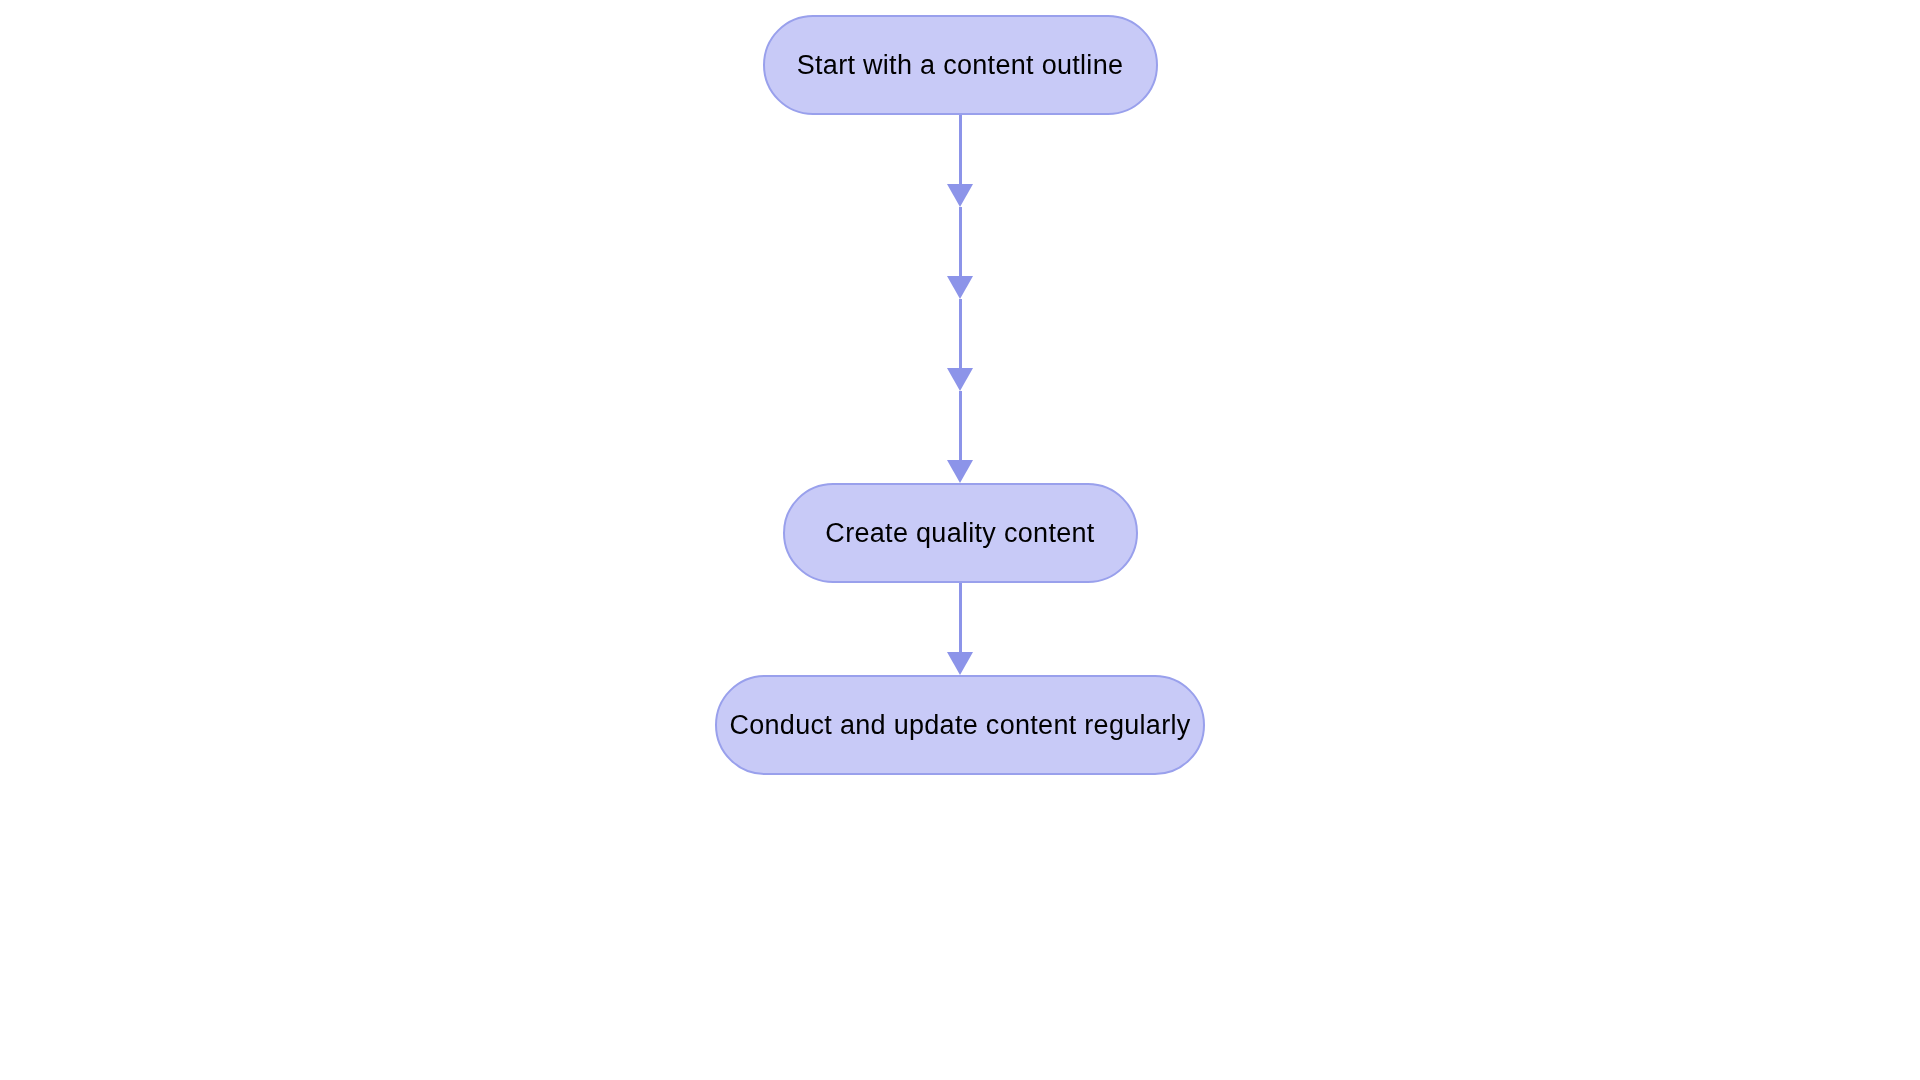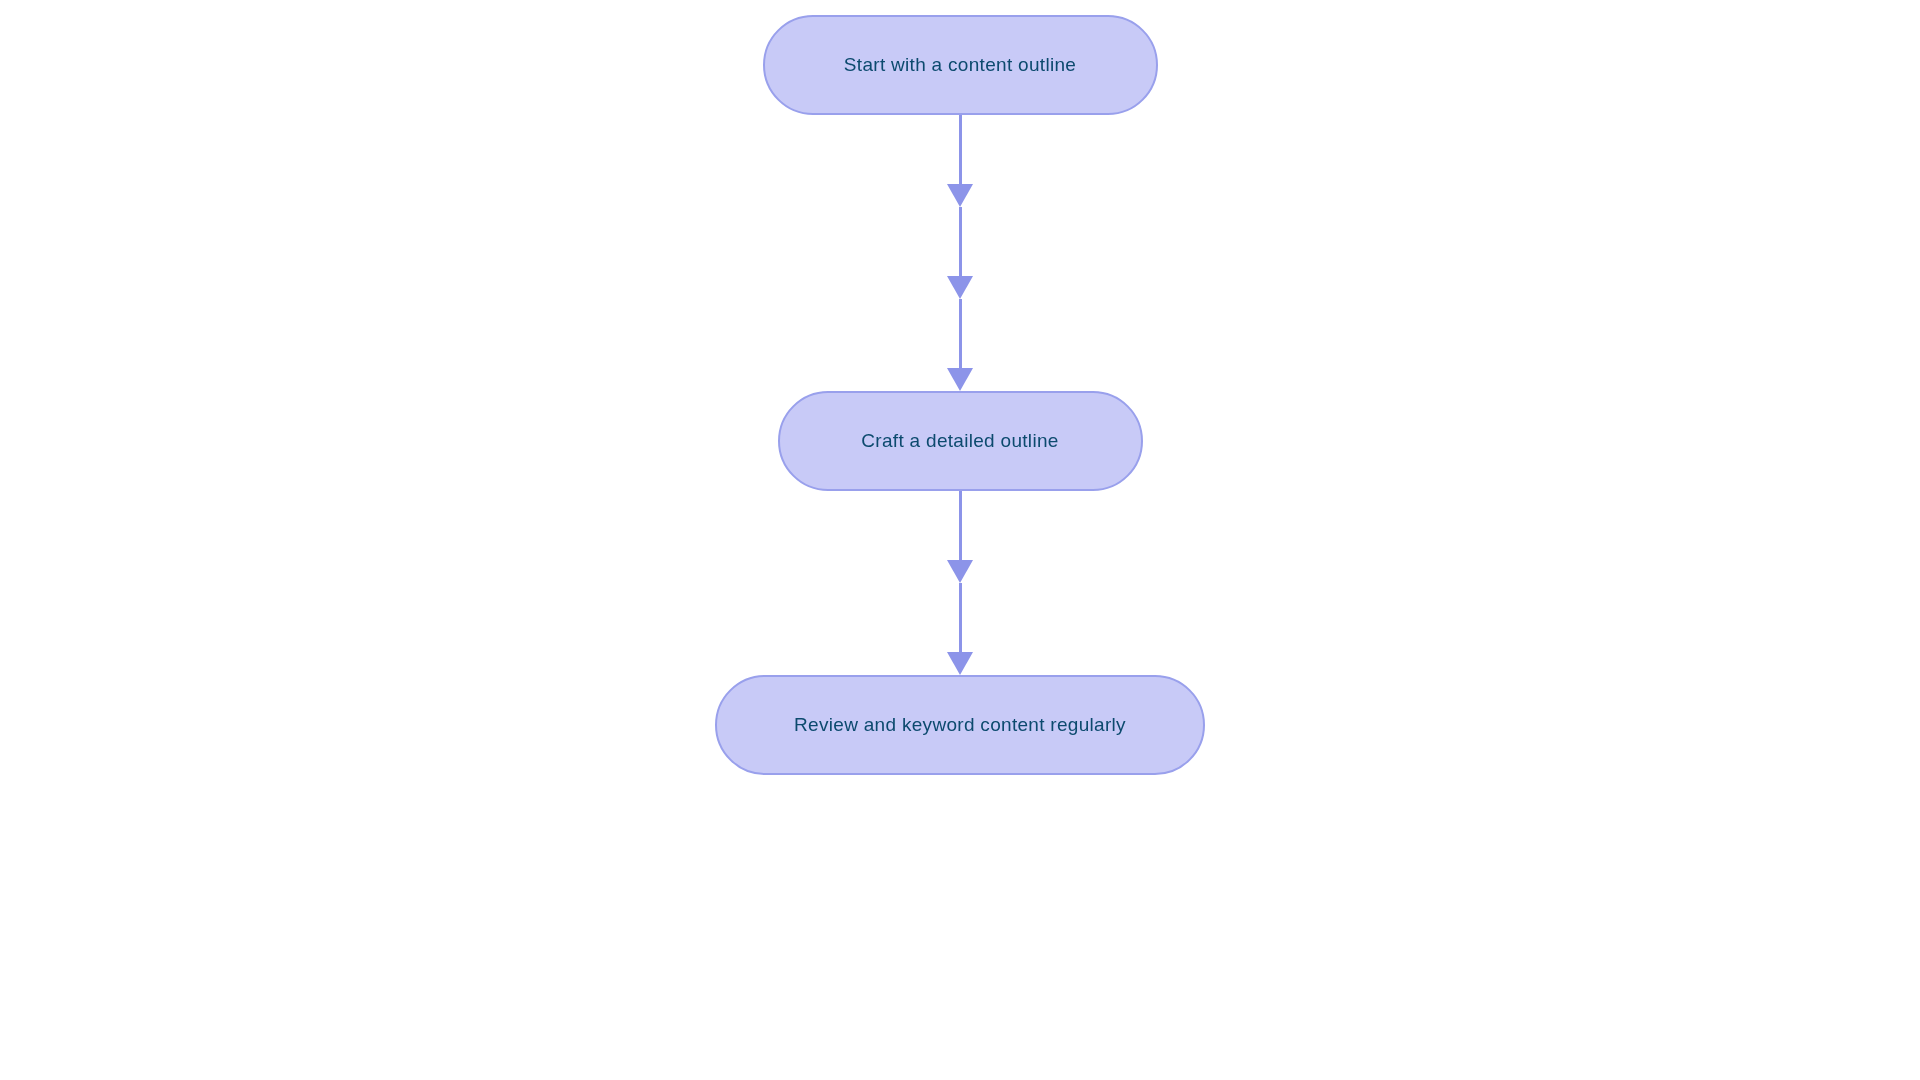--- a/index.html
+++ b/index.html
@@ -22,22 +22,22 @@
     align-items: center;
     padding-top: 15px;
     box-sizing: border-box;
   }
   .node {
     box-sizing: border-box;
     height: 100px;
     border-radius: 52px;
     background: #c8caf7;
     border: 2px solid #99a0ec;
-    color: #0c4a6e;
-    font-size: 19px;
+    color: #000000;
+    font-size: 27px;
     letter-spacing: 0.3px;
     display: flex;
     align-items: center;
     justify-content: center;
     text-align: left;
     flex: 0 0 auto;
   }
   .w1 { width: 395px; }
   .w2 { width: 385px; }
   .w3 { width: 315px; }
@@ -84,32 +84,32 @@
     <div class="line"></div>
     <div class="head"></div>
   </div>
 
 
   <div class="connector">
     <div class="line"></div>
     <div class="head"></div>
   </div>
 
-  <div class="node w4">
-    <span>Craft a detailed outline</span>
+
+  <div class="connector">
+    <div class="line"></div>
+    <div class="head"></div>
+  </div>
+
+  <div class="node w5">
+    <span>Create quality content</span>
   </div>
 
   <div class="connector">
     <div class="line"></div>
     <div class="head"></div>
   </div>
 
-
-  <div class="connector">
-    <div class="line"></div>
-    <div class="head"></div>
-  </div>
-
   <div class="node w6">
-    <span>Review and keyword content regularly</span>
+    <span>Conduct and update content regularly</span>
   </div>
 
 </div>
 
 </body></html>

